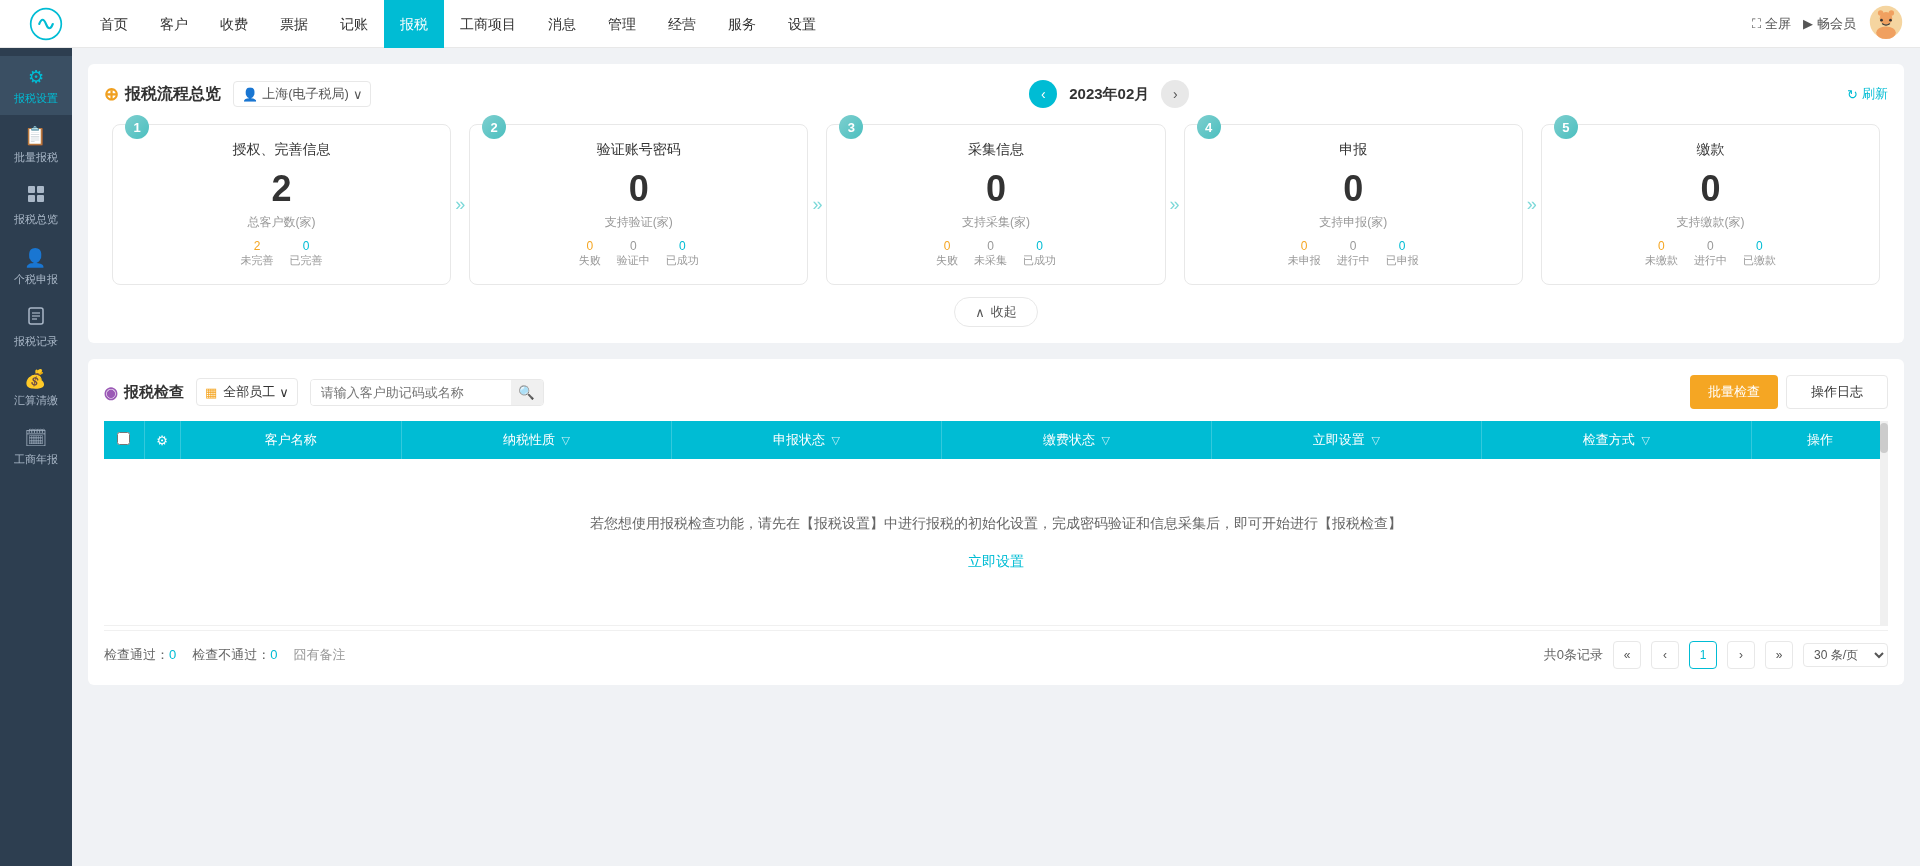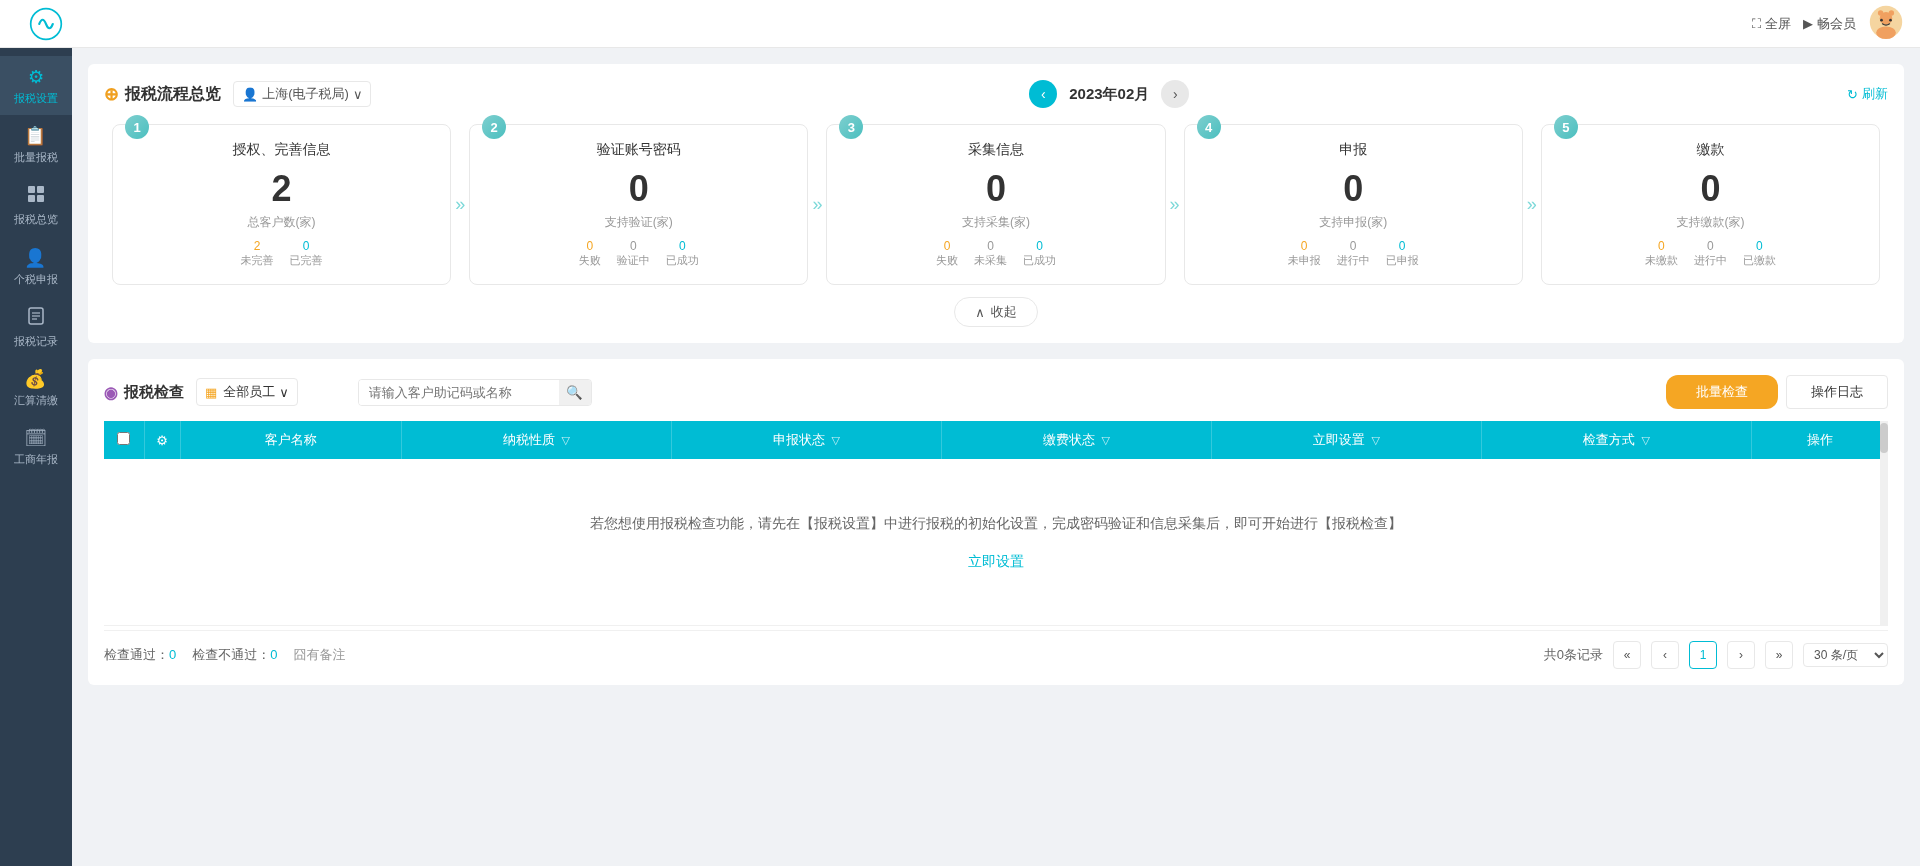--- a/index.html
+++ b/index.html
@@ -133,33 +133,33 @@
     }
     .check-title-icon { color: #9b59b6; font-size: 16px; }
     .employee-selector {
       display: flex; align-items: center; gap: 4px;
       border: 1px solid #e8e8e8; padding: 4px 8px; border-radius: 4px;
       cursor: pointer; font-size: 13px; color: #333;
     }
     .employee-icon { color: #f5a623; margin-right: 2px; }
     .search-box {
       display: flex; align-items: center;
-      border: 1px solid #e8e8e8; border-radius: 4px; overflow: hidden; margin-left: 48px;
+      border: 1px solid #e8e8e8; border-radius: 4px; overflow: hidden;
     }
     .search-input {
       border: none; outline: none; padding: 5px 10px; font-size: 13px;
       width: 200px; color: #999;
     }
     .search-btn {
       background: #f0f0f0; border: none; padding: 5px 8px; cursor: pointer; color: #666;
     }
     .check-actions { margin-left: auto; display: flex; gap: 8px; }
     .btn-primary {
       background: #f5a623; color: #fff; border: none;
-      padding: 7px 30px; border-radius: 12px; cursor: pointer; font-size: 13px;
+      padding: 7px 18px; border-radius: 4px; cursor: pointer; font-size: 13px;
     }
     .btn-default {
       background: #fff; color: #333; border: 1px solid #e8e8e8;
       padding: 7px 24px; border-radius: 4px; cursor: pointer; font-size: 13px;
     }
 
     
     .check-table { width: 100%; border-collapse: collapse; }
     .check-table thead tr { background: #00bcd4; color: #fff; }
     .check-table thead th {
@@ -211,20 +211,34 @@
   </style>
 </head>
 <body>
 
 <div class="top-nav">
   <div class="logo">
     <svg class="logo-icon" viewBox="0 0 40 40">
       <circle cx="20" cy="20" r="18" fill="none" stroke="#00bcd4" stroke-width="2"></circle>
       <path d="M12 20 Q16 10 20 20 Q24 30 28 20" fill="none" stroke="#00bcd4" stroke-width="2.5" stroke-linecap="round"></path>
     </svg>
+  </div>
+  <div class="nav-items">
+    <div class="nav-item">首页</div>
+    <div class="nav-item">客户</div>
+    <div class="nav-item">收费</div>
+    <div class="nav-item">票据</div>
+    <div class="nav-item">记账</div>
+    <div class="nav-item active">报税</div>
+    <div class="nav-item">工商项目</div>
+    <div class="nav-item">消息</div>
+    <div class="nav-item">管理</div>
+    <div class="nav-item">经营</div>
+    <div class="nav-item">服务</div>
+    <div class="nav-item">设置</div>
   </div>
   <div class="right-actions">
     <div class="right-action-item">
       <span>⛶</span>
       <span>全屏</span>
     </div>
     <div class="right-action-item">
       <span>▶</span>
       <span>畅会员</span>
     </div>

